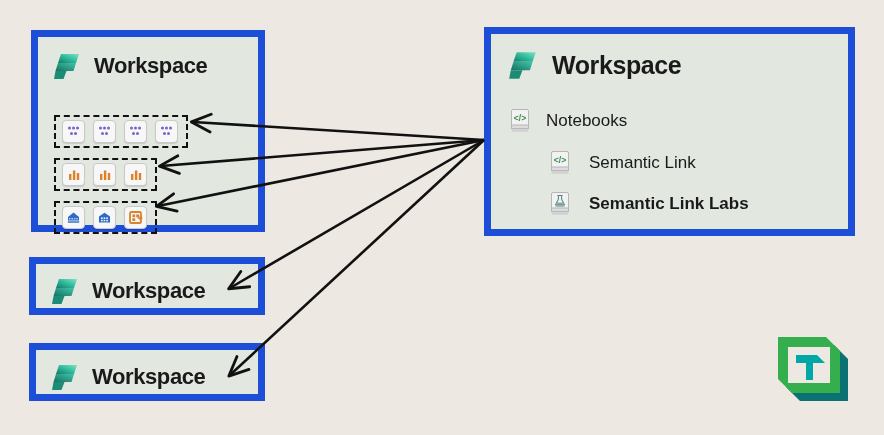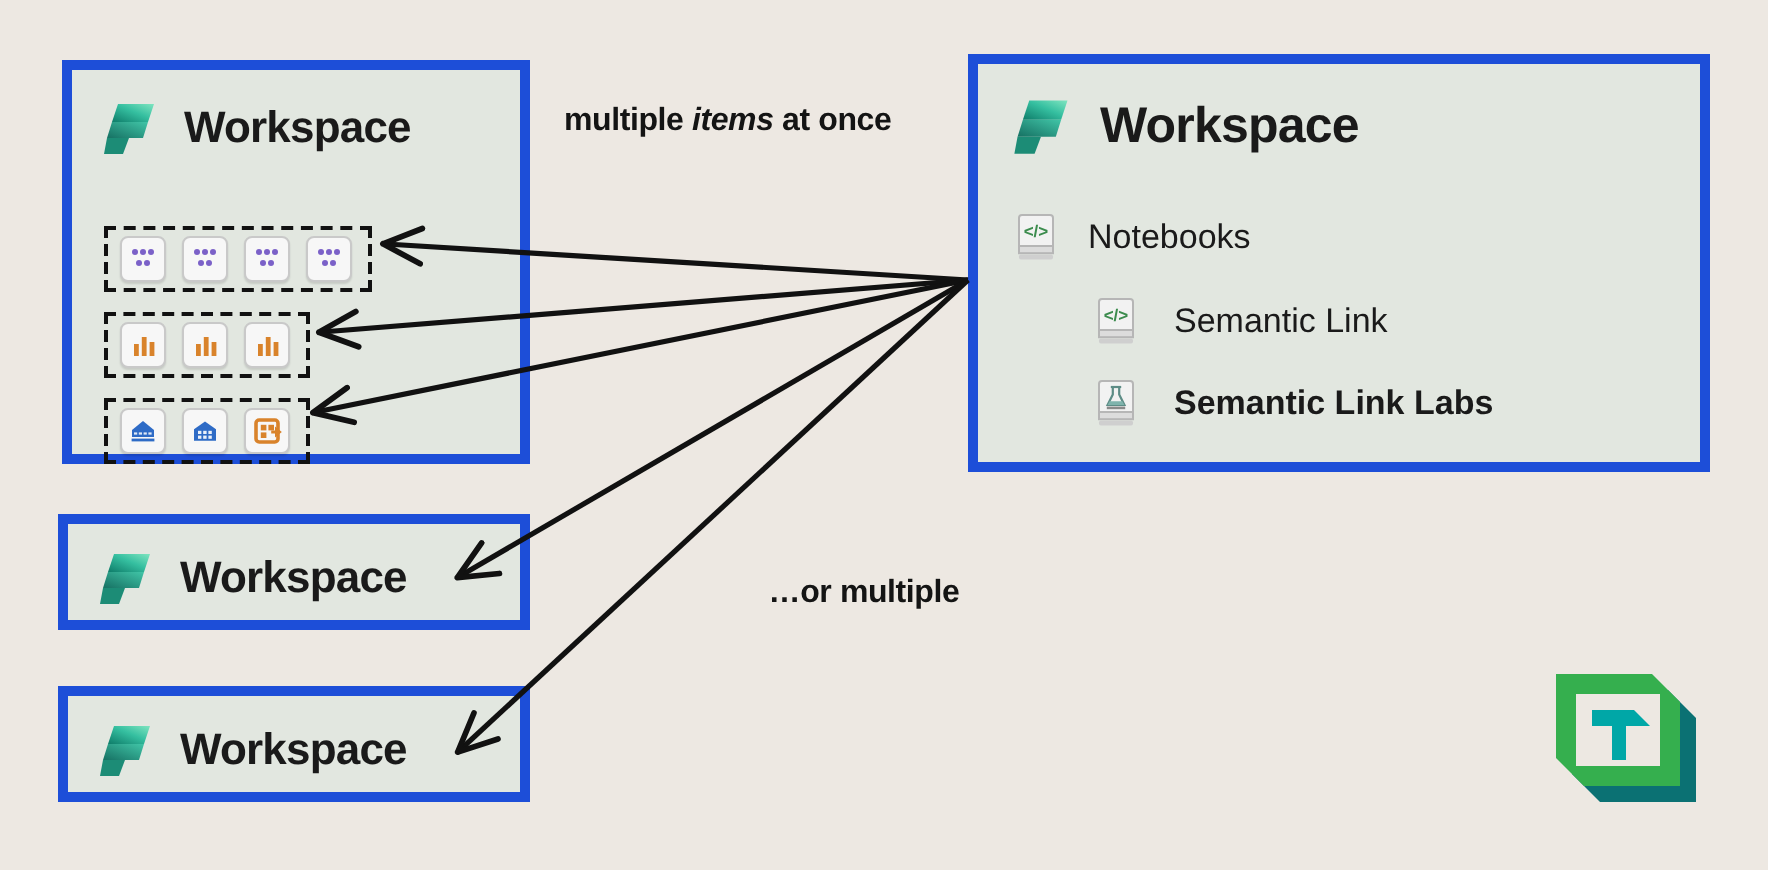--- a/index.html
+++ b/index.html
@@ -18,21 +18,21 @@
   #stage {
     position: relative;
     width: 884px;
     height: 435px;
   }
 
   
   .card {
     position: absolute;
     background: #E2E7E0;
-    border: 5px solid #1d4ed8;
+    border: 7px solid #1d4ed8;
     box-sizing: border-box;
   }
   #card-main       { left: 31px;  top: 30px;  width: 234px; height: 202px; }
   #card-right      { left: 484px; top: 27px;  width: 371px; height: 209px; }
   #card-ws2        { left: 29px;  top: 257px; width: 236px; height: 58px; }
   #card-ws3        { left: 29px;  top: 343px; width: 236px; height: 58px; }
 
   .ws-header {
     display: flex;
     align-items: center;
@@ -330,25 +330,23 @@
           <path d="M9 4 L27 4 L24 13 L6 13 Z" fill="url(#fg1)"></path>
           <path d="M6 13 L24 13 L21.5 21 L3.5 21 Z" fill="url(#fg2)" opacity="0.95"></path>
           <path d="M3.5 21 L14.5 21 L11.5 29 L2 29 Z" fill="#1C8C76"></path>
         </svg>
       </span>
       <span class="ws-title" style="font-size:22px; margin-left:12px;">Workspace</span>
     </div>
   </div>
 
   <div class="annot" style="left:282px; top:50px; font-size:16px;">
-    <div><span>multiple </span><em>items</em><span> at once</span></div>
   </div>
 
   <div class="annot" style="left:372px; top:286px; font-size:16px; text-align:center; width:120px;">
-    <div>…or multiple</div>
   </div>
 
   <svg class="overlay" viewBox="0 0 884 435">
     <defs>
       <marker id="ah" markerWidth="9" markerHeight="9" refX="7.4" refY="4.5" orient="auto" markerUnits="strokeWidth">
         <path d="M8 4.5 L0.6 1.1 M8 4.5 L0.6 7.9" stroke="#111111" stroke-width="1.1" fill="none" stroke-linecap="round"></path>
       </marker>
     </defs>
     <g stroke="#111111" stroke-width="2.6" fill="none" marker-end="url(#ah)">
       <line x1="484" y1="140" x2="193" y2="122"></line>

